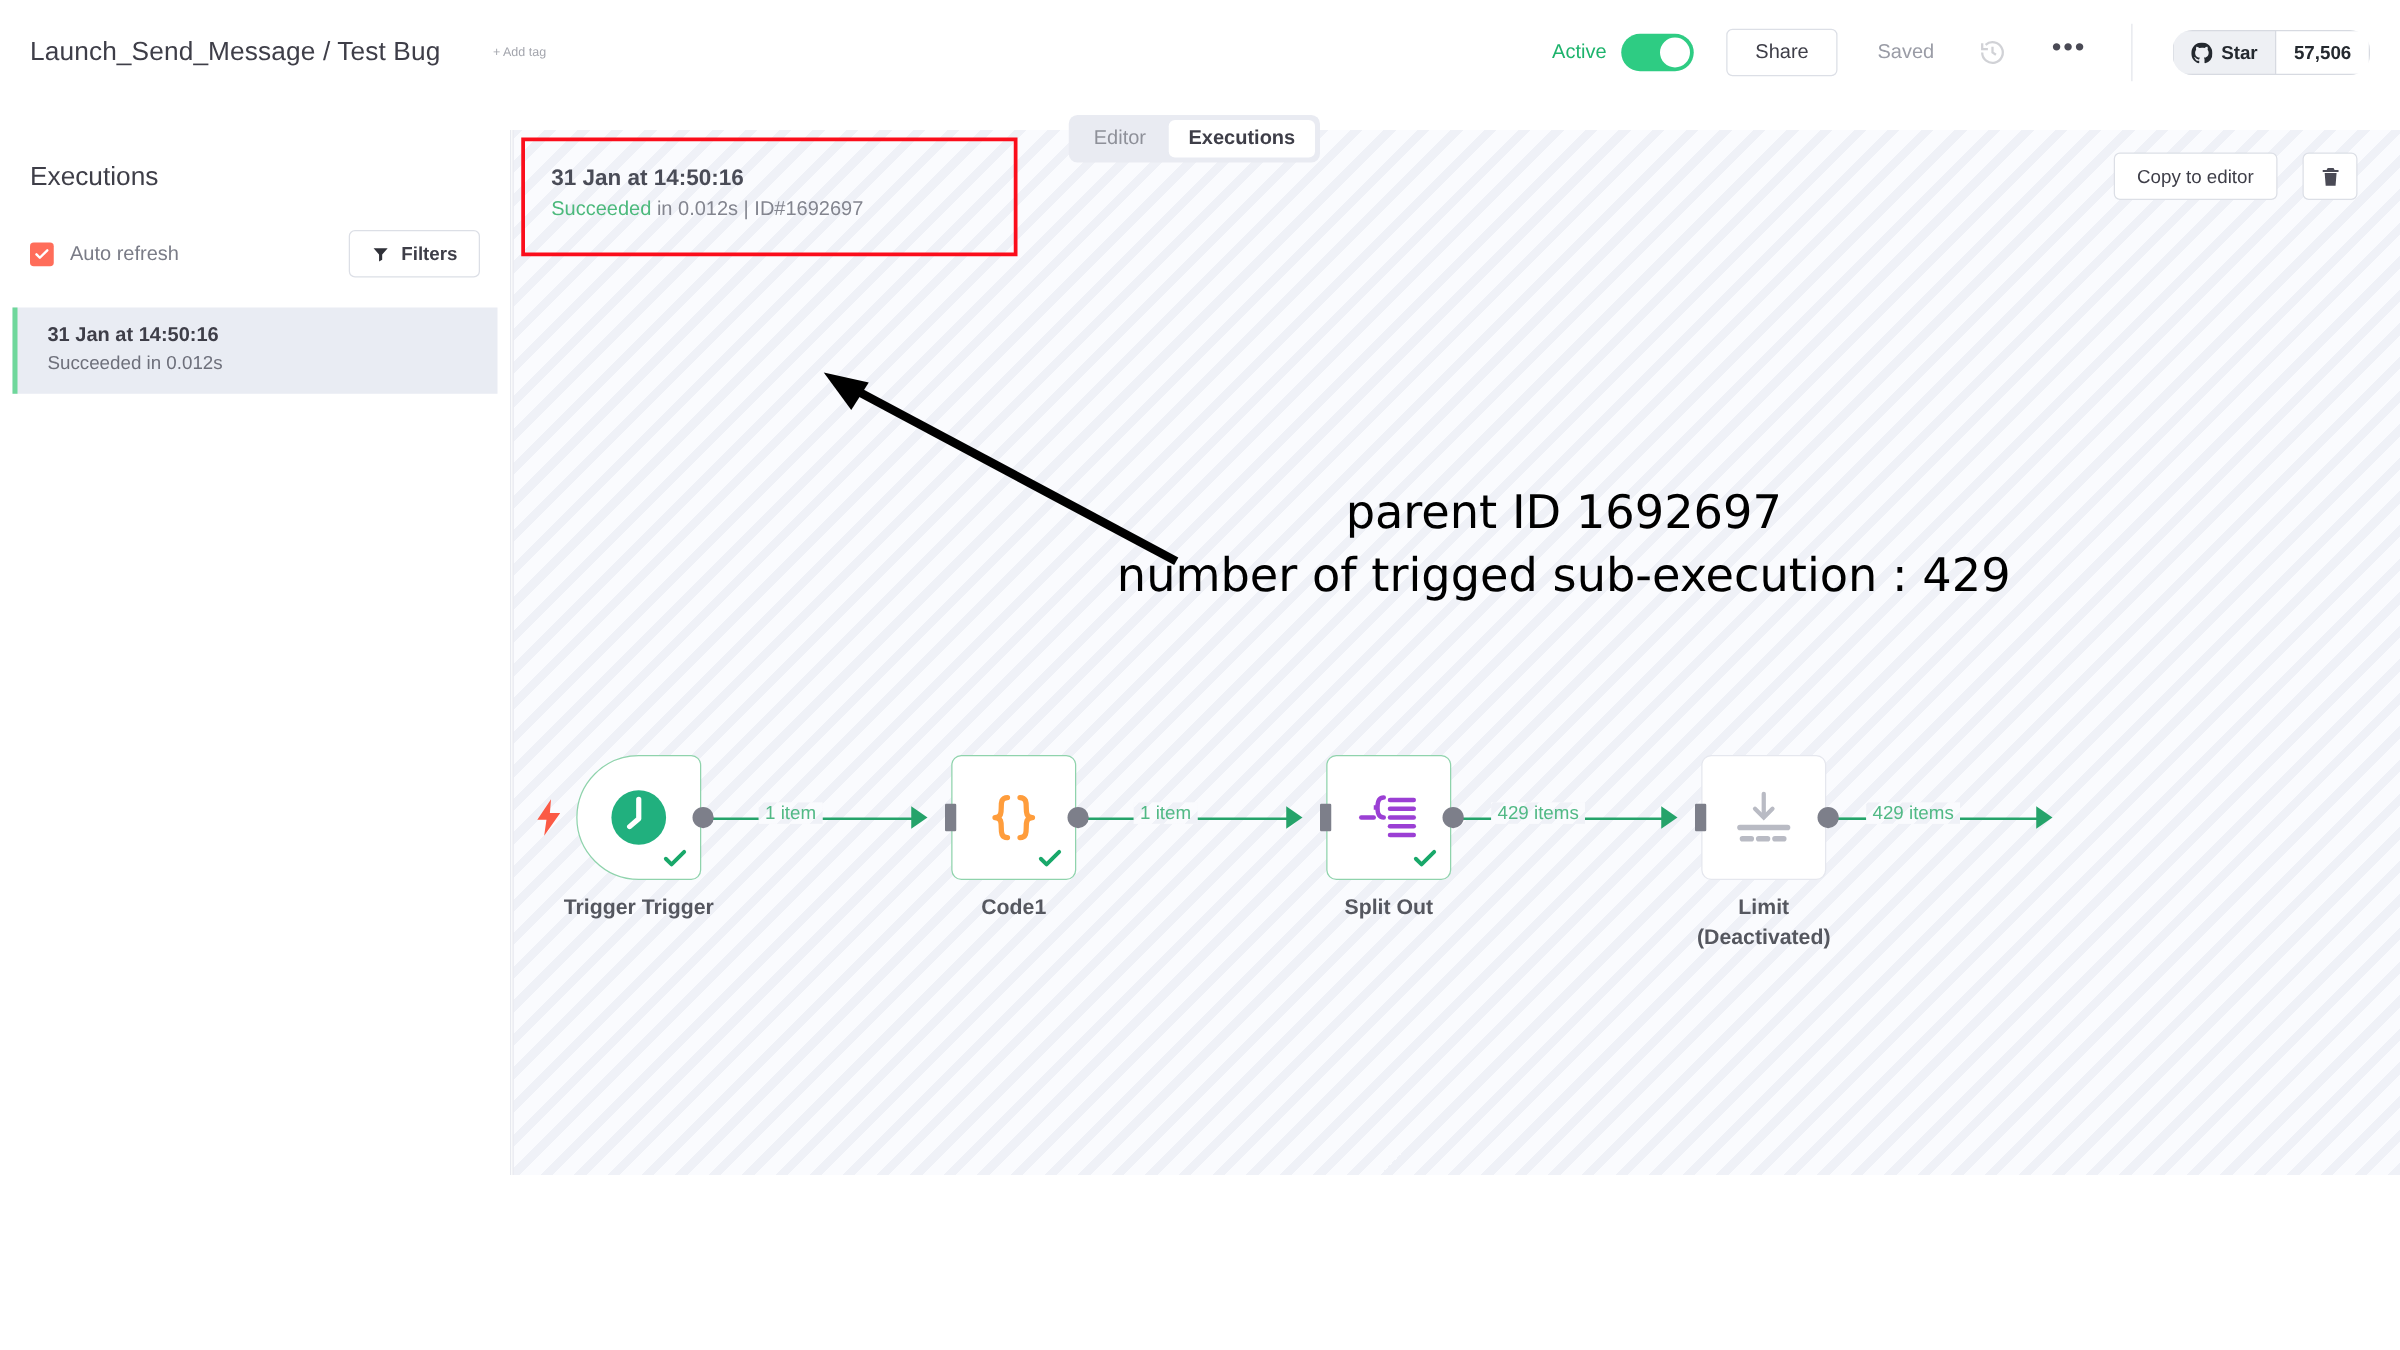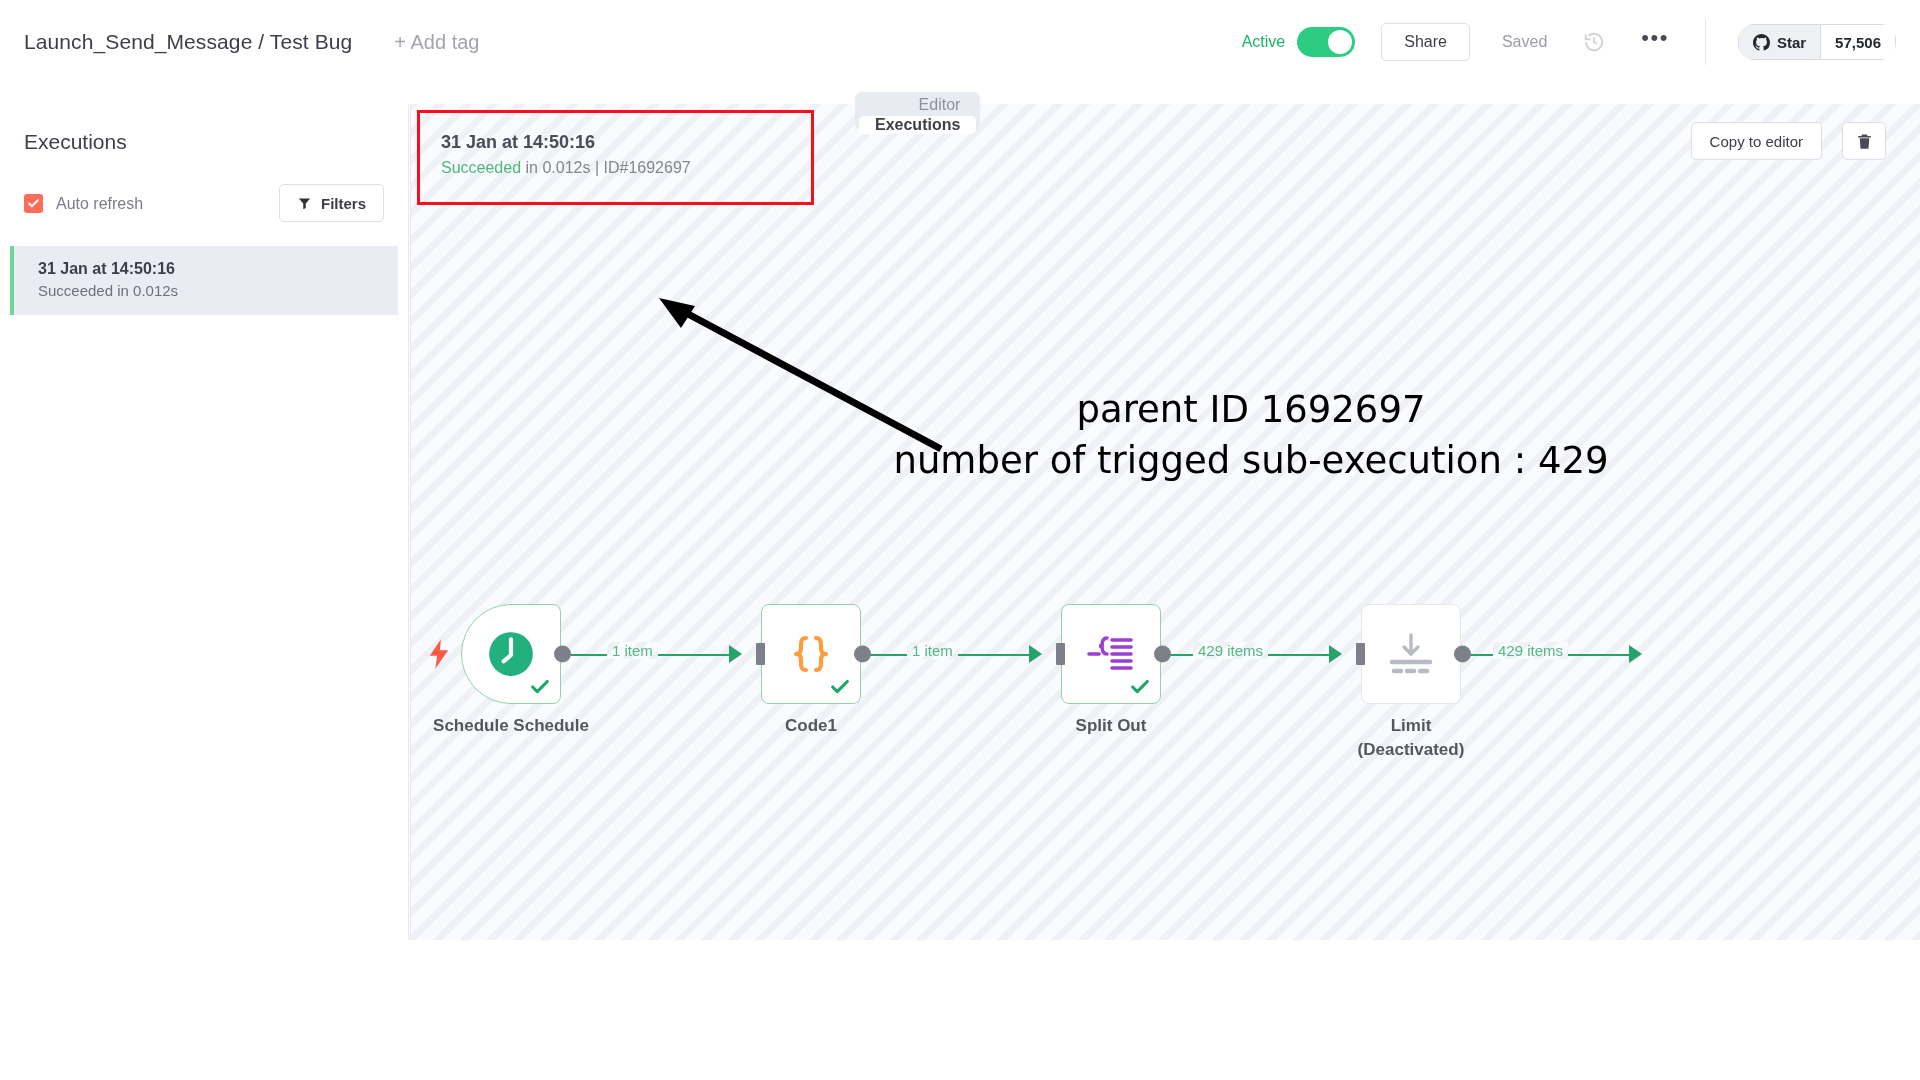--- a/index.html
+++ b/index.html
@@ -13,21 +13,21 @@
 
   
   #header {
     position: absolute; left: 0; top: 0; width: 1920px; height: 84px;
     background: #ffffff; display: flex; align-items: center;
   }
   #wf-title {
     margin-left: 24px; font-size: 21px; color: #3e3e48; letter-spacing: .1px;
   }
   #add-tag {
-    margin-left: 42px; font-size: 20px; color: #a3a5ad; cursor: pointer; text-align: right;
+    margin-left: 42px; font-size: 10px; color: #a3a5ad; cursor: pointer; text-align: right;
   }
   #header-right {
     margin-left: auto; display: flex; align-items: center; height: 100%;
   }
   #active-label { font-size: 16px; color: #1db36c; margin-right: 12px; }
   .toggle {
     width: 58px; height: 30px; border-radius: 15px; background: #2ecc83;
     position: relative; cursor: pointer; flex: none;
   }
   .toggle .knob {
@@ -59,21 +59,21 @@
   #gh-count {
     display: flex; align-items: center; padding: 0 14px; background: #fff;
     border: 1px solid #d7dae1; border-radius: 0 5px 5px 0;
     font-size: 15px; color: #24292f; font-weight: bold;
   }
 
   
   #tabs {
     position: absolute; left: 855px; top: 92px; height: 38px;
     background: #e9ebf2; border-radius: 7px; display: flex; align-items: flex-end;
-    padding: 4px; gap: 2px; z-index: 30; flex-direction: column;
+    padding: 4px; gap: 2px; z-index: 30;
   }
   .tab {
     padding: 0 16px; height: 30px; display: flex; align-items: center;
     font-size: 16px; color: #8e9099; border-radius: 5px; cursor: pointer;
   }
   .tab.active { background: #fff; color: #3e3e48; font-weight: bold; }
 
   
   #sidebar {
     position: absolute; left: 0; top: 104px; width: 409px; height: 836px;
@@ -314,21 +314,21 @@
           </svg>
           <svg width="50" height="50" viewBox="0 0 48 48">
             <circle cx="24" cy="24" r="21" fill="#21b07e"></circle>
             <path d="M24 10v15l-7 6" stroke="#fff" stroke-width="4" fill="none" stroke-linecap="round" stroke-linejoin="round"></path>
           </svg>
           <svg class="check" viewBox="0 0 24 24" fill="none" stroke="#19a86a" stroke-width="3.4" stroke-linecap="round" stroke-linejoin="round">
             <polyline points="20 6 9 17 4 12"></polyline>
           </svg>
           <div class="dot-out"></div>
         </div>
-        <div class="node-label">Schedule Schedule</div>
+        <div class="node-label">Trigger Trigger</div>
       </div>
 
       <div class="node-wrap" style="left:350px;">
         <div class="node">
           <div class="port-in"></div>
           <svg width="48" height="48" viewBox="0 0 48 48" fill="none" stroke="#ff9d3c" stroke-width="4.2" stroke-linecap="round" stroke-linejoin="round">
             <path d="M19 8c-5 0-5 4-5 8s0 8-5 8c5 0 5 4 5 8s0 8 5 8"></path>
             <path d="M29 8c5 0 5 4 5 8s0 8 5 8c-5 0-5 4-5 8s0 8-5 8"></path>
           </svg>
           <svg class="check" viewBox="0 0 24 24" fill="none" stroke="#19a86a" stroke-width="3.4" stroke-linecap="round" stroke-linejoin="round">

